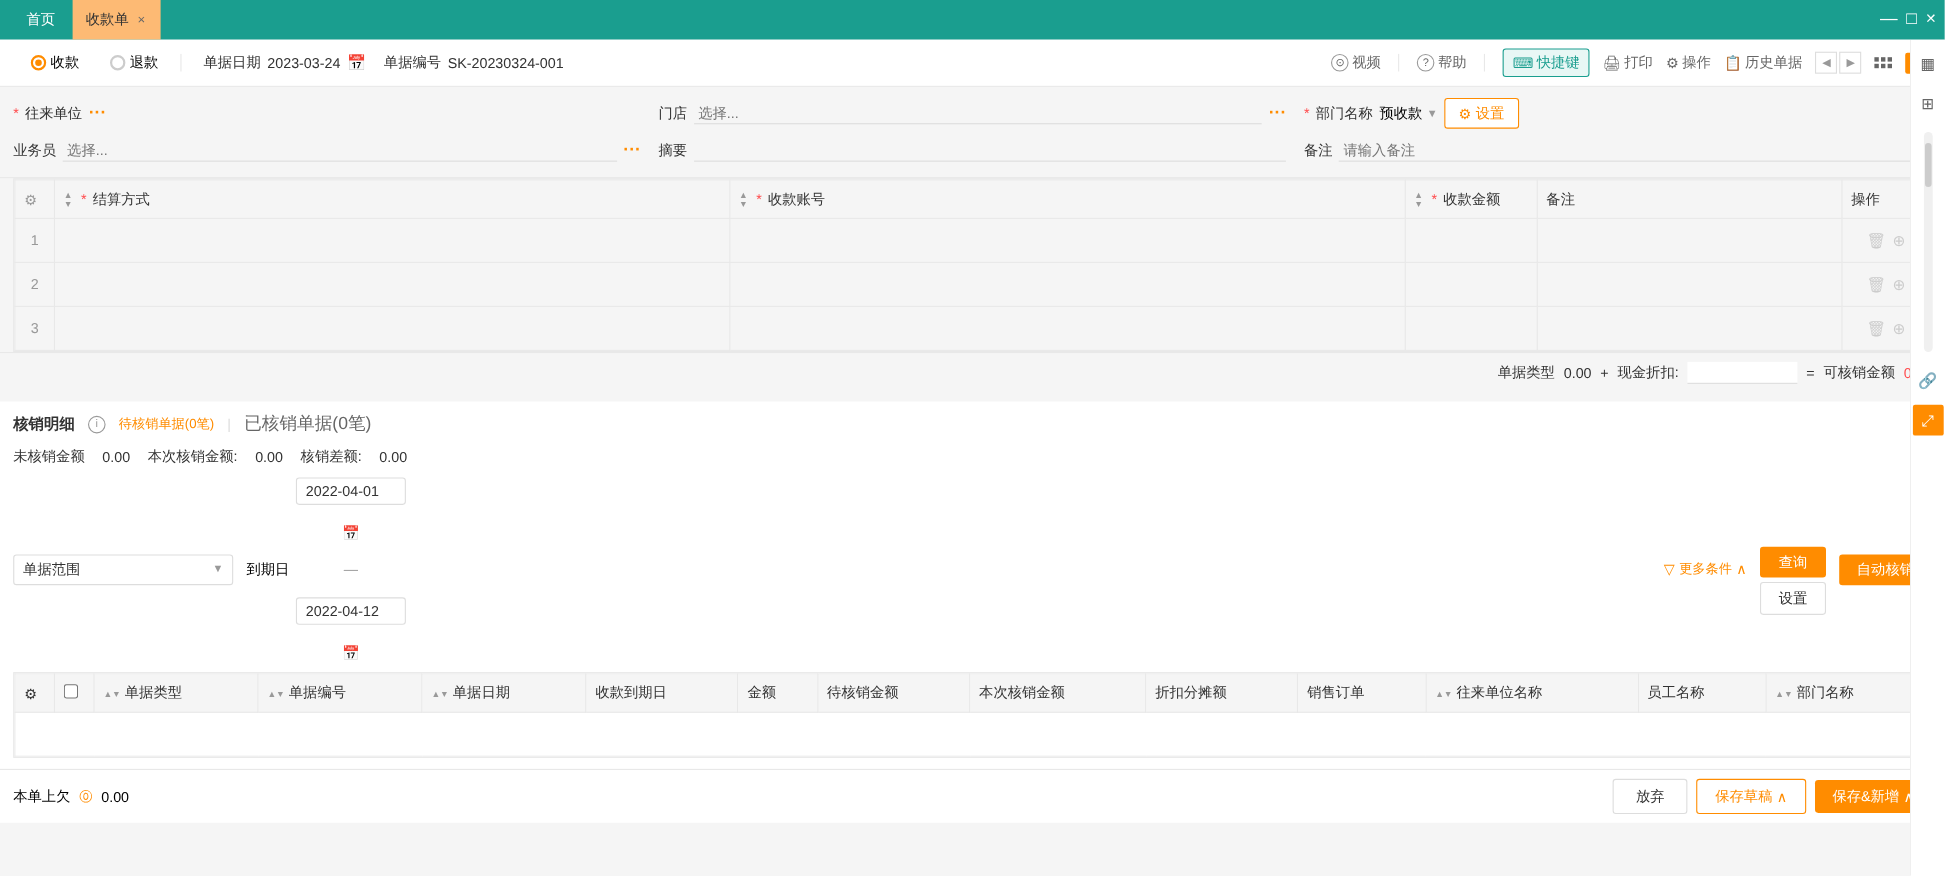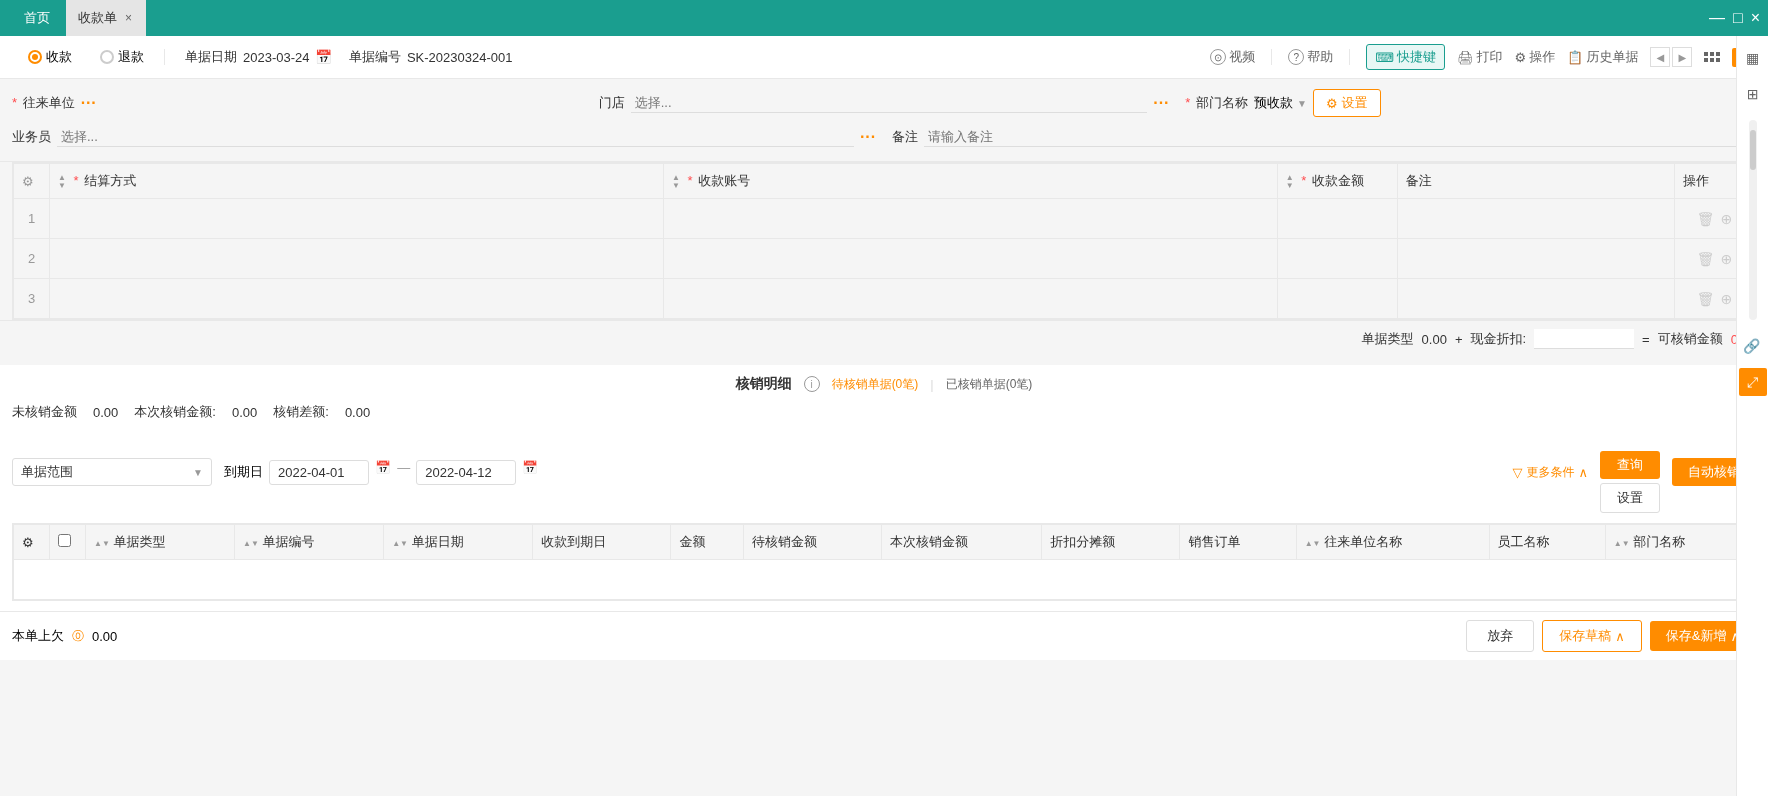--- a/index.html
+++ b/index.html
@@ -15,21 +15,21 @@
     }
     .tab-home {
       color: #fff;
       padding: 0 16px;
       height: 36px;
       display: flex;
       align-items: center;
       cursor: pointer;
     }
     .tab-active {
-      background: #e5e5e5;
+      background: #fdba74;
       color: #333;
       padding: 0 12px;
       height: 36px;
       display: flex;
       align-items: center;
       gap: 6px;
       cursor: pointer;
     }
     .tab-close {
       font-size: 12px;
@@ -287,21 +287,20 @@
     
     .verify-section {
       background: #fff;
       padding: 10px 12px;
     }
     .verify-header {
       display: flex;
       align-items: center;
       gap: 12px;
       margin-bottom: 10px;
-      justify-content: center;
     }
     .verify-title {
       font-size: 14px;
       font-weight: 600;
       color: #333;
     }
     .verify-info-icon {
       width: 16px;
       height: 16px;
       border-radius: 50%;
@@ -343,22 +342,23 @@
       cursor: pointer;
     }
     .filter-spacer { flex: 1; }
     .verify-filter-field {
       display: flex;
       align-items: center;
       gap: 6px;
     }
     .date-range {
       display: flex;
-      align-items: flex-start;
-      gap: 6px;
+      align-items: center;
+      gap: 18px;
+      flex-direction: column;
     }
     .date-input {
       border: 1px solid #ddd;
       padding: 4px 8px;
       border-radius: 3px;
       outline: none;
       color: #333;
       width: 100px;
     }
     .date-separator { color: #999; }
@@ -665,20 +665,24 @@
         </div>
       </div>
       <div class="form-row">
 
         <div class="form-field" style="flex:1;">
           <span class="form-field-label">业务员</span>
           <input class="form-input" type="text" style="flex: 1 1 0%;" placeholder="选择...">
           <span class="more-btn">···</span>
         </div>
 
+        <div class="form-field" style="flex:1;">
+          <span class="form-field-label">摘要</span>
+          <input class="form-input" type="text" style="flex: 1 1 0%;">
+        </div>
 
         <div class="form-field" style="flex:1;">
           <span class="form-field-label">备注</span>
           <input class="form-input" type="text" style="flex: 1 1 0%;" placeholder="请输入备注">
         </div>
       </div>
     </div>
 
     <div style="margin: 0 12px; border: 1px solid #e8e8e8; overflow: auto; max-height: 160px;">
       <table class="data-table">
@@ -773,21 +777,21 @@
     </div>
 
     <div class="section-divider"></div>
 
     <div class="verify-section">
       <div class="verify-header">
         <span class="verify-title">核销明细</span>
         <div class="verify-info-icon">i</div>
         <span class="verify-tab">待核销单据(0笔)</span>
         <span class="verify-tab-divider">|</span>
-        <span style="color:#666;font-size:12px;cursor:pointer;">已核销单据(0笔)</span>
+        <span style="color:#666;font-size:16px;cursor:pointer;">已核销单据(0笔)</span>
       </div>
       <div class="verify-stats">
         <span>未核销金额</span>
         <span>0.00</span>
         <span>本次核销金额:</span>
         <span>0.00</span>
         <span>核销差额:</span>
         <span>0.00</span>
       </div>
       <div class="verify-filter-row">

